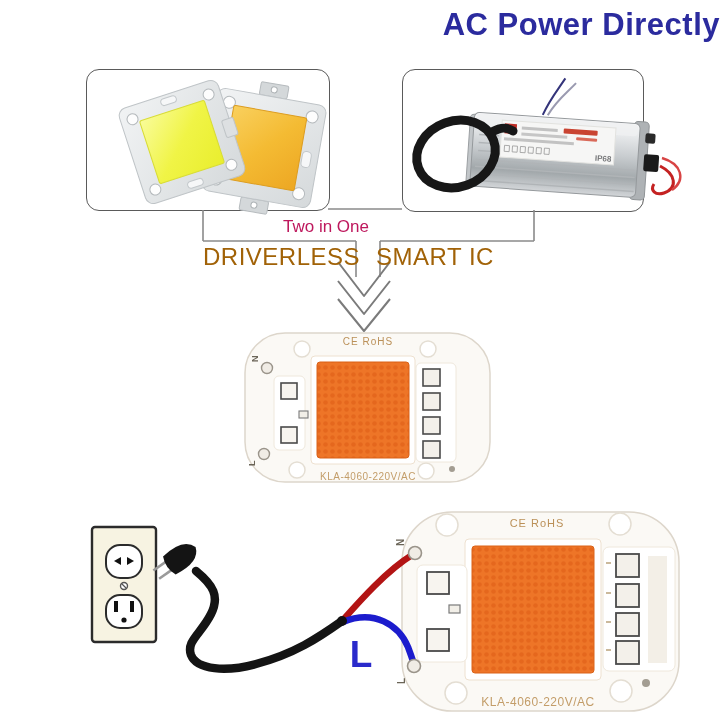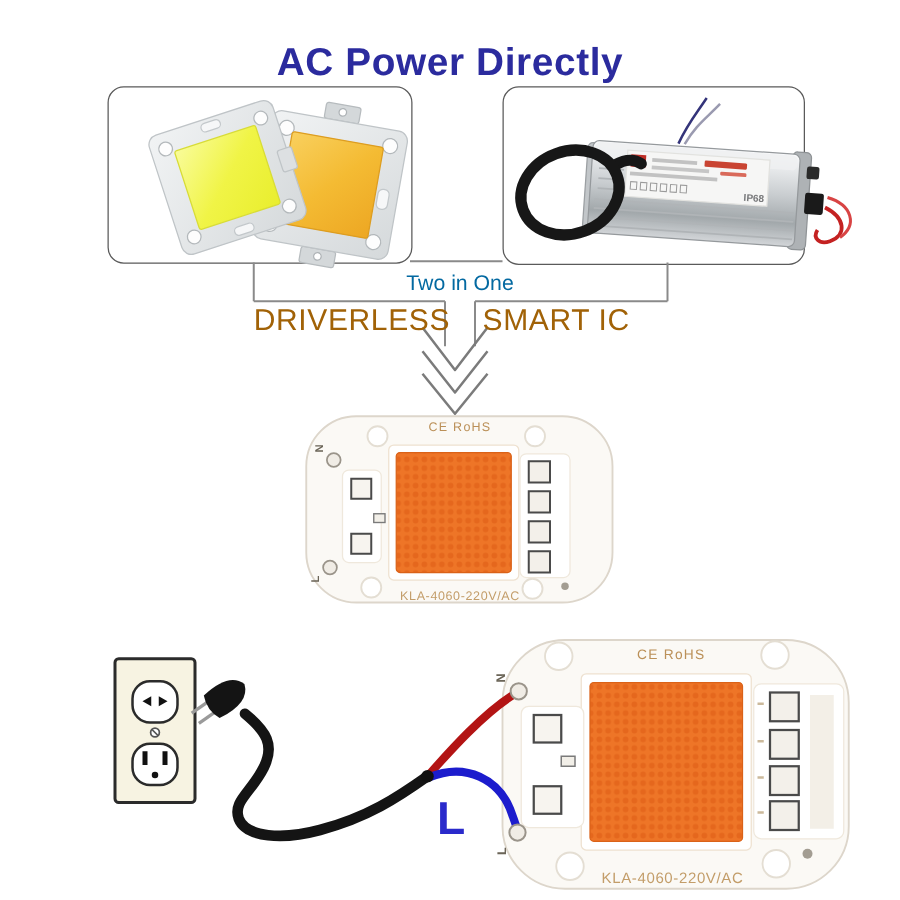--- a/index.html
+++ b/index.html
@@ -3,26 +3,26 @@
 <meta charset="utf-8">
 <style>
   html,body{margin:0;padding:0;background:#fff;}
   .canvas{position:relative;width:720px;height:720px;background:#ffffff;overflow:hidden;
           font-family:"Liberation Sans",sans-serif;}
   .frame{position:absolute;border:1.6px solid #5a5a5a;border-radius:13px;background:#fff;}
   .frame-left{left:86px;top:69px;width:242px;height:140px;}
   .frame-right{left:402px;top:69px;width:240px;height:141px;}
   svg.scene{position:absolute;left:0;top:0;z-index:2;}
   .txt{position:absolute;white-space:nowrap;z-index:3;}
-  .title{left:0;top:32px;width:720px;text-align:center;font-size:31px;font-weight:bold;
+  .title{left:0;top:7px;width:720px;text-align:right;font-size:31px;font-weight:bold;
          color:#2b2b9e;letter-spacing:0.5px;}
-  .two-in-one{left:283px;top:217px;width:170px;text-align:center;font-size:17px;color:#0369a1;}
+  .two-in-one{left:283px;top:217px;width:170px;text-align:left;font-size:17px;color:#be185d;}
   .branch{font-size:24px;color:#a16207;letter-spacing:0.5px;text-align:center;}
   .driverless{left:203px;top:243px;width:140px;}
-  .smart-ic{left:386px;top:243px;width:118px;text-align:center;}
+  .smart-ic{left:376px;top:243px;width:118px;text-align:center;}
   .voltage{left:38px;top:491px;width:162px;text-align:center;font-size:21px;font-weight:bold;
            color:#a21d1d;}
 </style>
 </head>
 <body>
 
 <div class="canvas">
 
   <div class="frame frame-left"></div>
   <div class="frame frame-right"></div>

